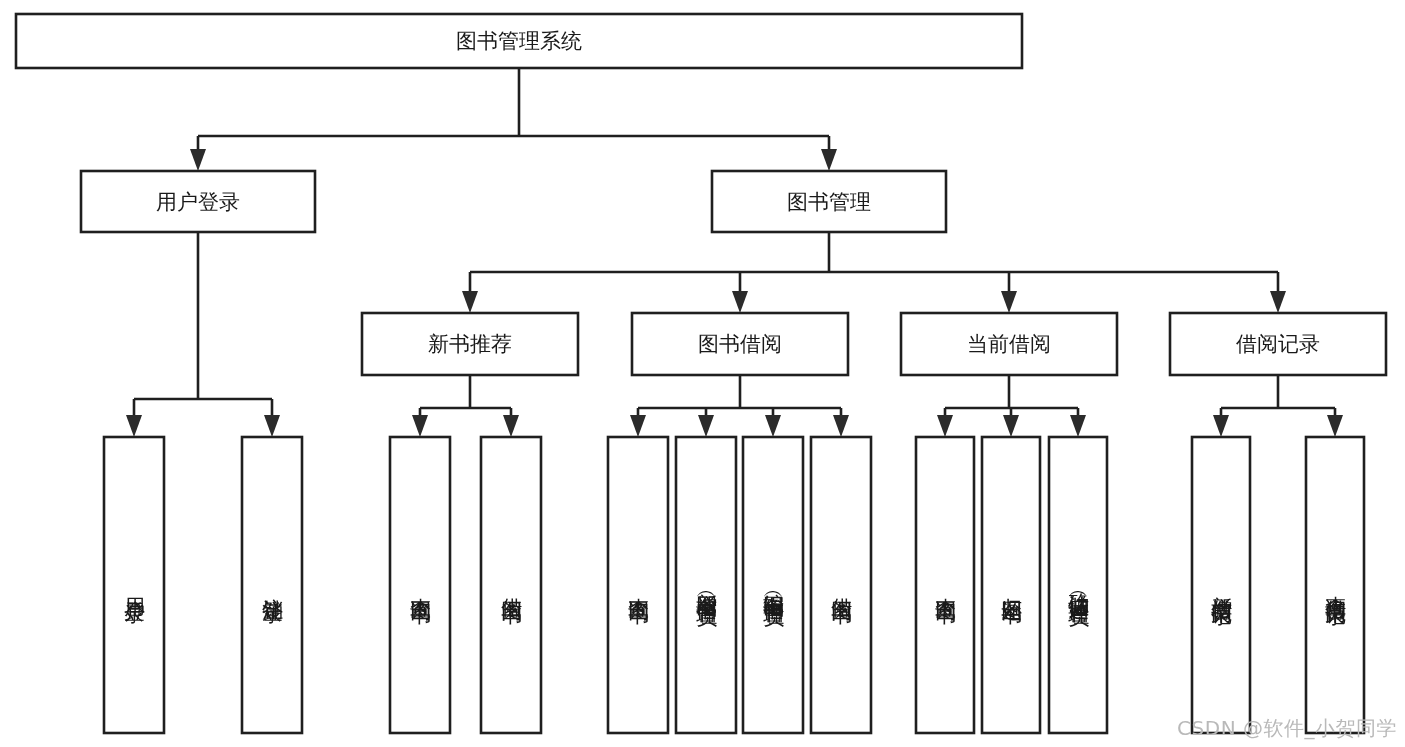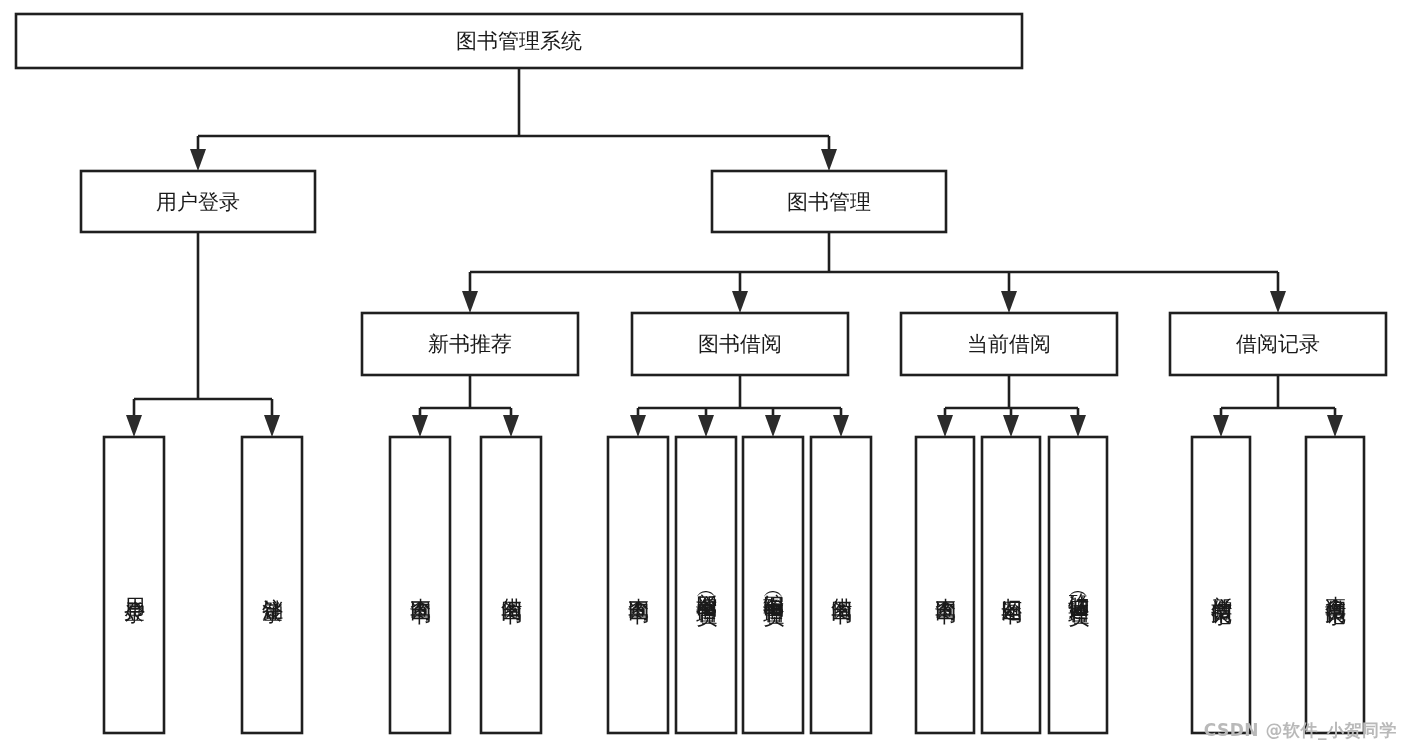--- a/index.html
+++ b/index.html
@@ -67,25 +67,24 @@
     letter-spacing: 2px;
     color: #1a1a1a;
     white-space: nowrap;
     text-align: center;
   }
   .watermark {
     position: absolute;
     right: 8px;
     bottom: 5px;
     font-family: "DejaVu Sans", "Liberation Sans", sans-serif;
-    font-size: 17px;
+    font-size: 20px;
     color: #b9b9b9;
     letter-spacing: 0.5px;
     white-space: nowrap;
-    font-weight: bold;
   }
 </style>
 </head>
 <body>
 
 <div id="diagram-root">
 
   <svg class="diagram-canvas" id="diagram-canvas" viewBox="0 0 1405 747" xmlns="http://www.w3.org/2000/svg">
     <g id="connector-layer">
         <g>

